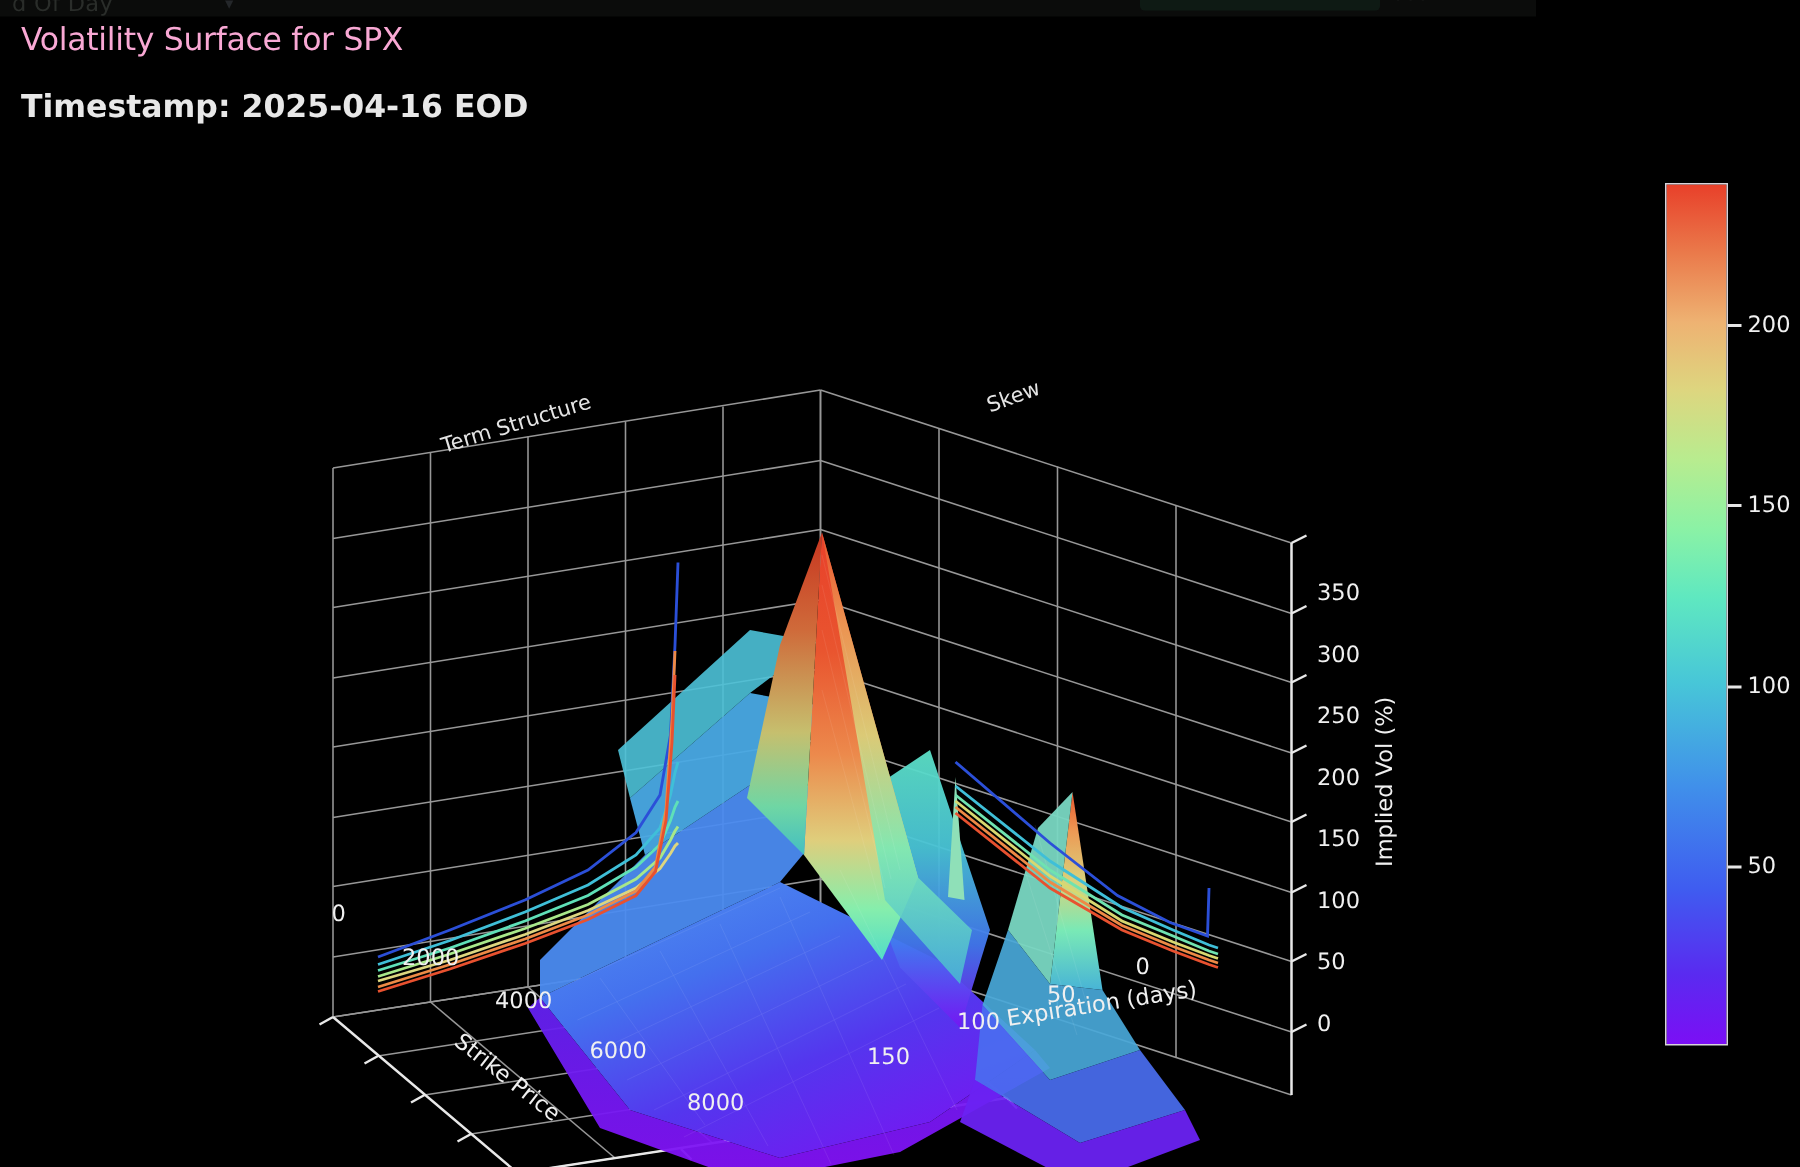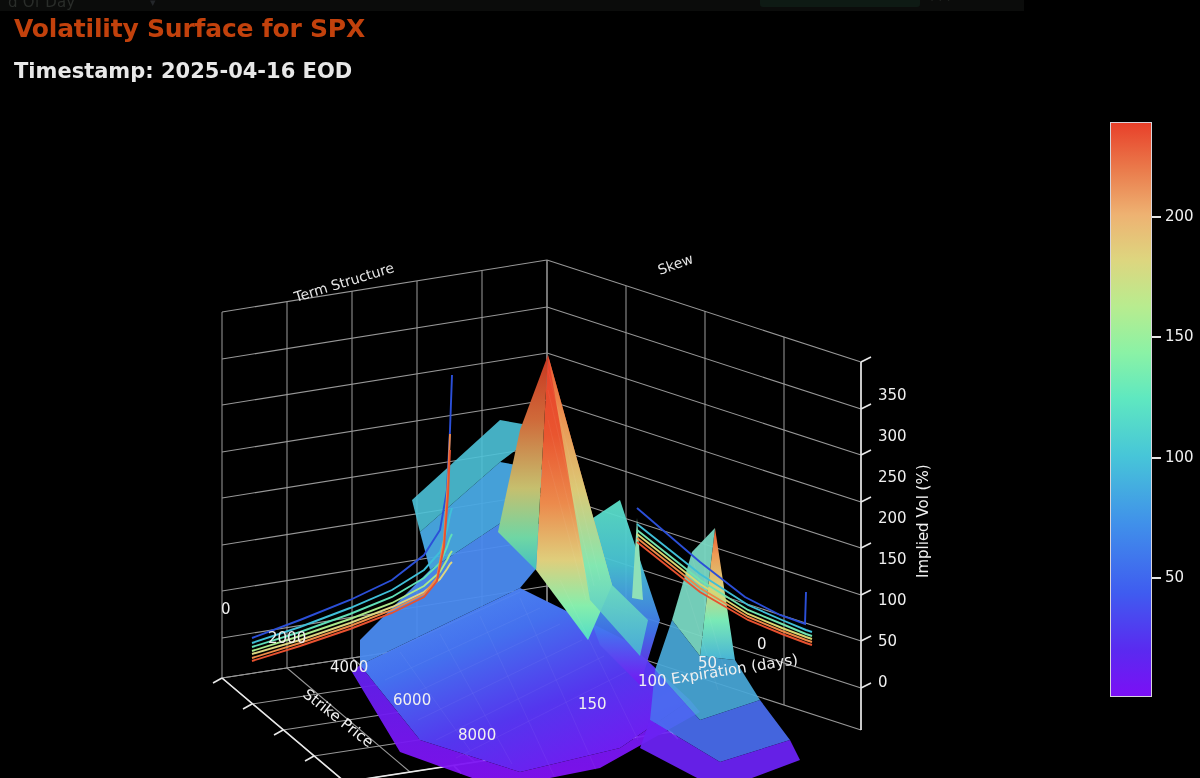--- a/index.html
+++ b/index.html
@@ -25,21 +25,21 @@
     position:absolute;top:-10px;left:760px;width:160px;height:17px;
     background:#0e1a14;border-radius:3px;
   }
   #top-strip .chrome-r1{position:absolute;top:-7px;left:930px;font-size:13px;color:#1d201d;}
   #top-strip .chrome-r2{position:absolute;top:-8px;left:1050px;width:12px;height:14px;border:1px solid #1c1f1c;border-radius:2px;}
   #top-strip .chrome-r3{position:absolute;top:-7px;left:1090px;font-size:13px;color:#1d201d;}
 
   
   #page-title{
     position:absolute;left:14px;top:14px;
-    font-size:25px;font-weight:bold;color:#c2410c;letter-spacing:-0.2px;
+    font-size:21px;font-weight:normal;color:#f9a8d4;letter-spacing:-0.2px;
   }
   #page-subtitle{
     position:absolute;left:14px;top:59px;
     font-size:21px;font-weight:bold;color:#e8e8e8;
   }
 
   
   #figure{
     position:absolute;left:0;top:100px;width:1200px;height:678px;
     background:#000;

